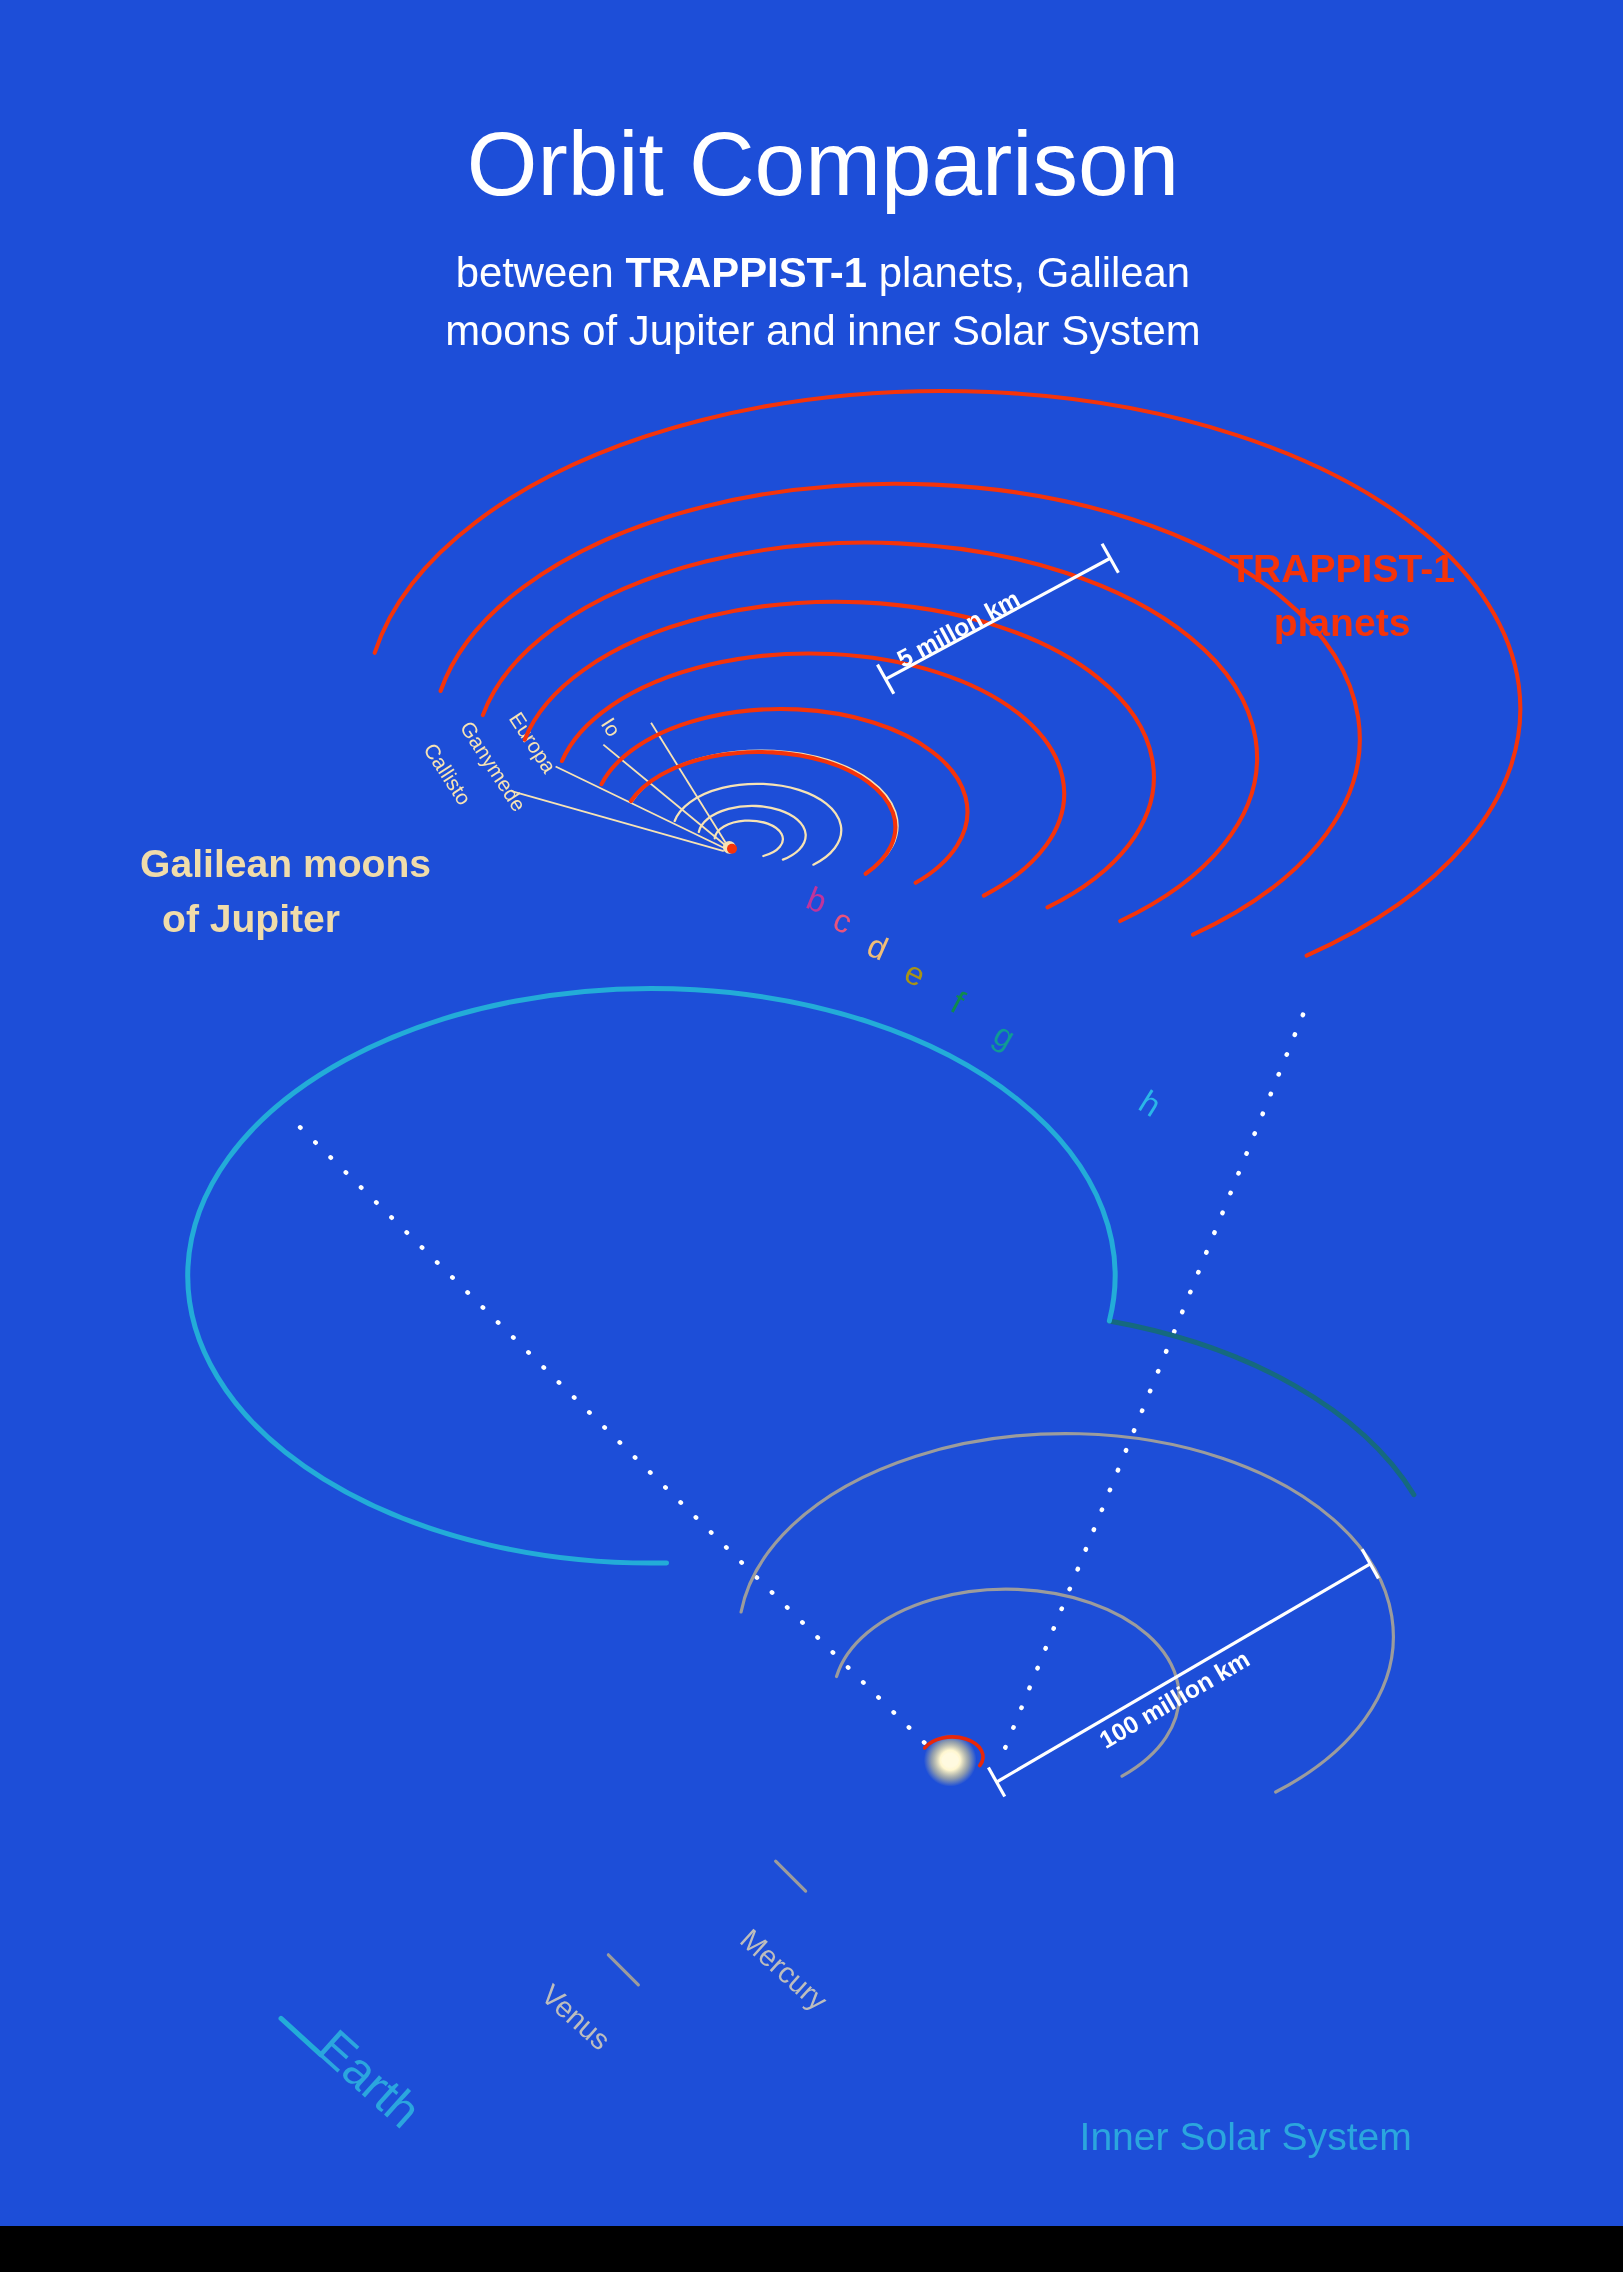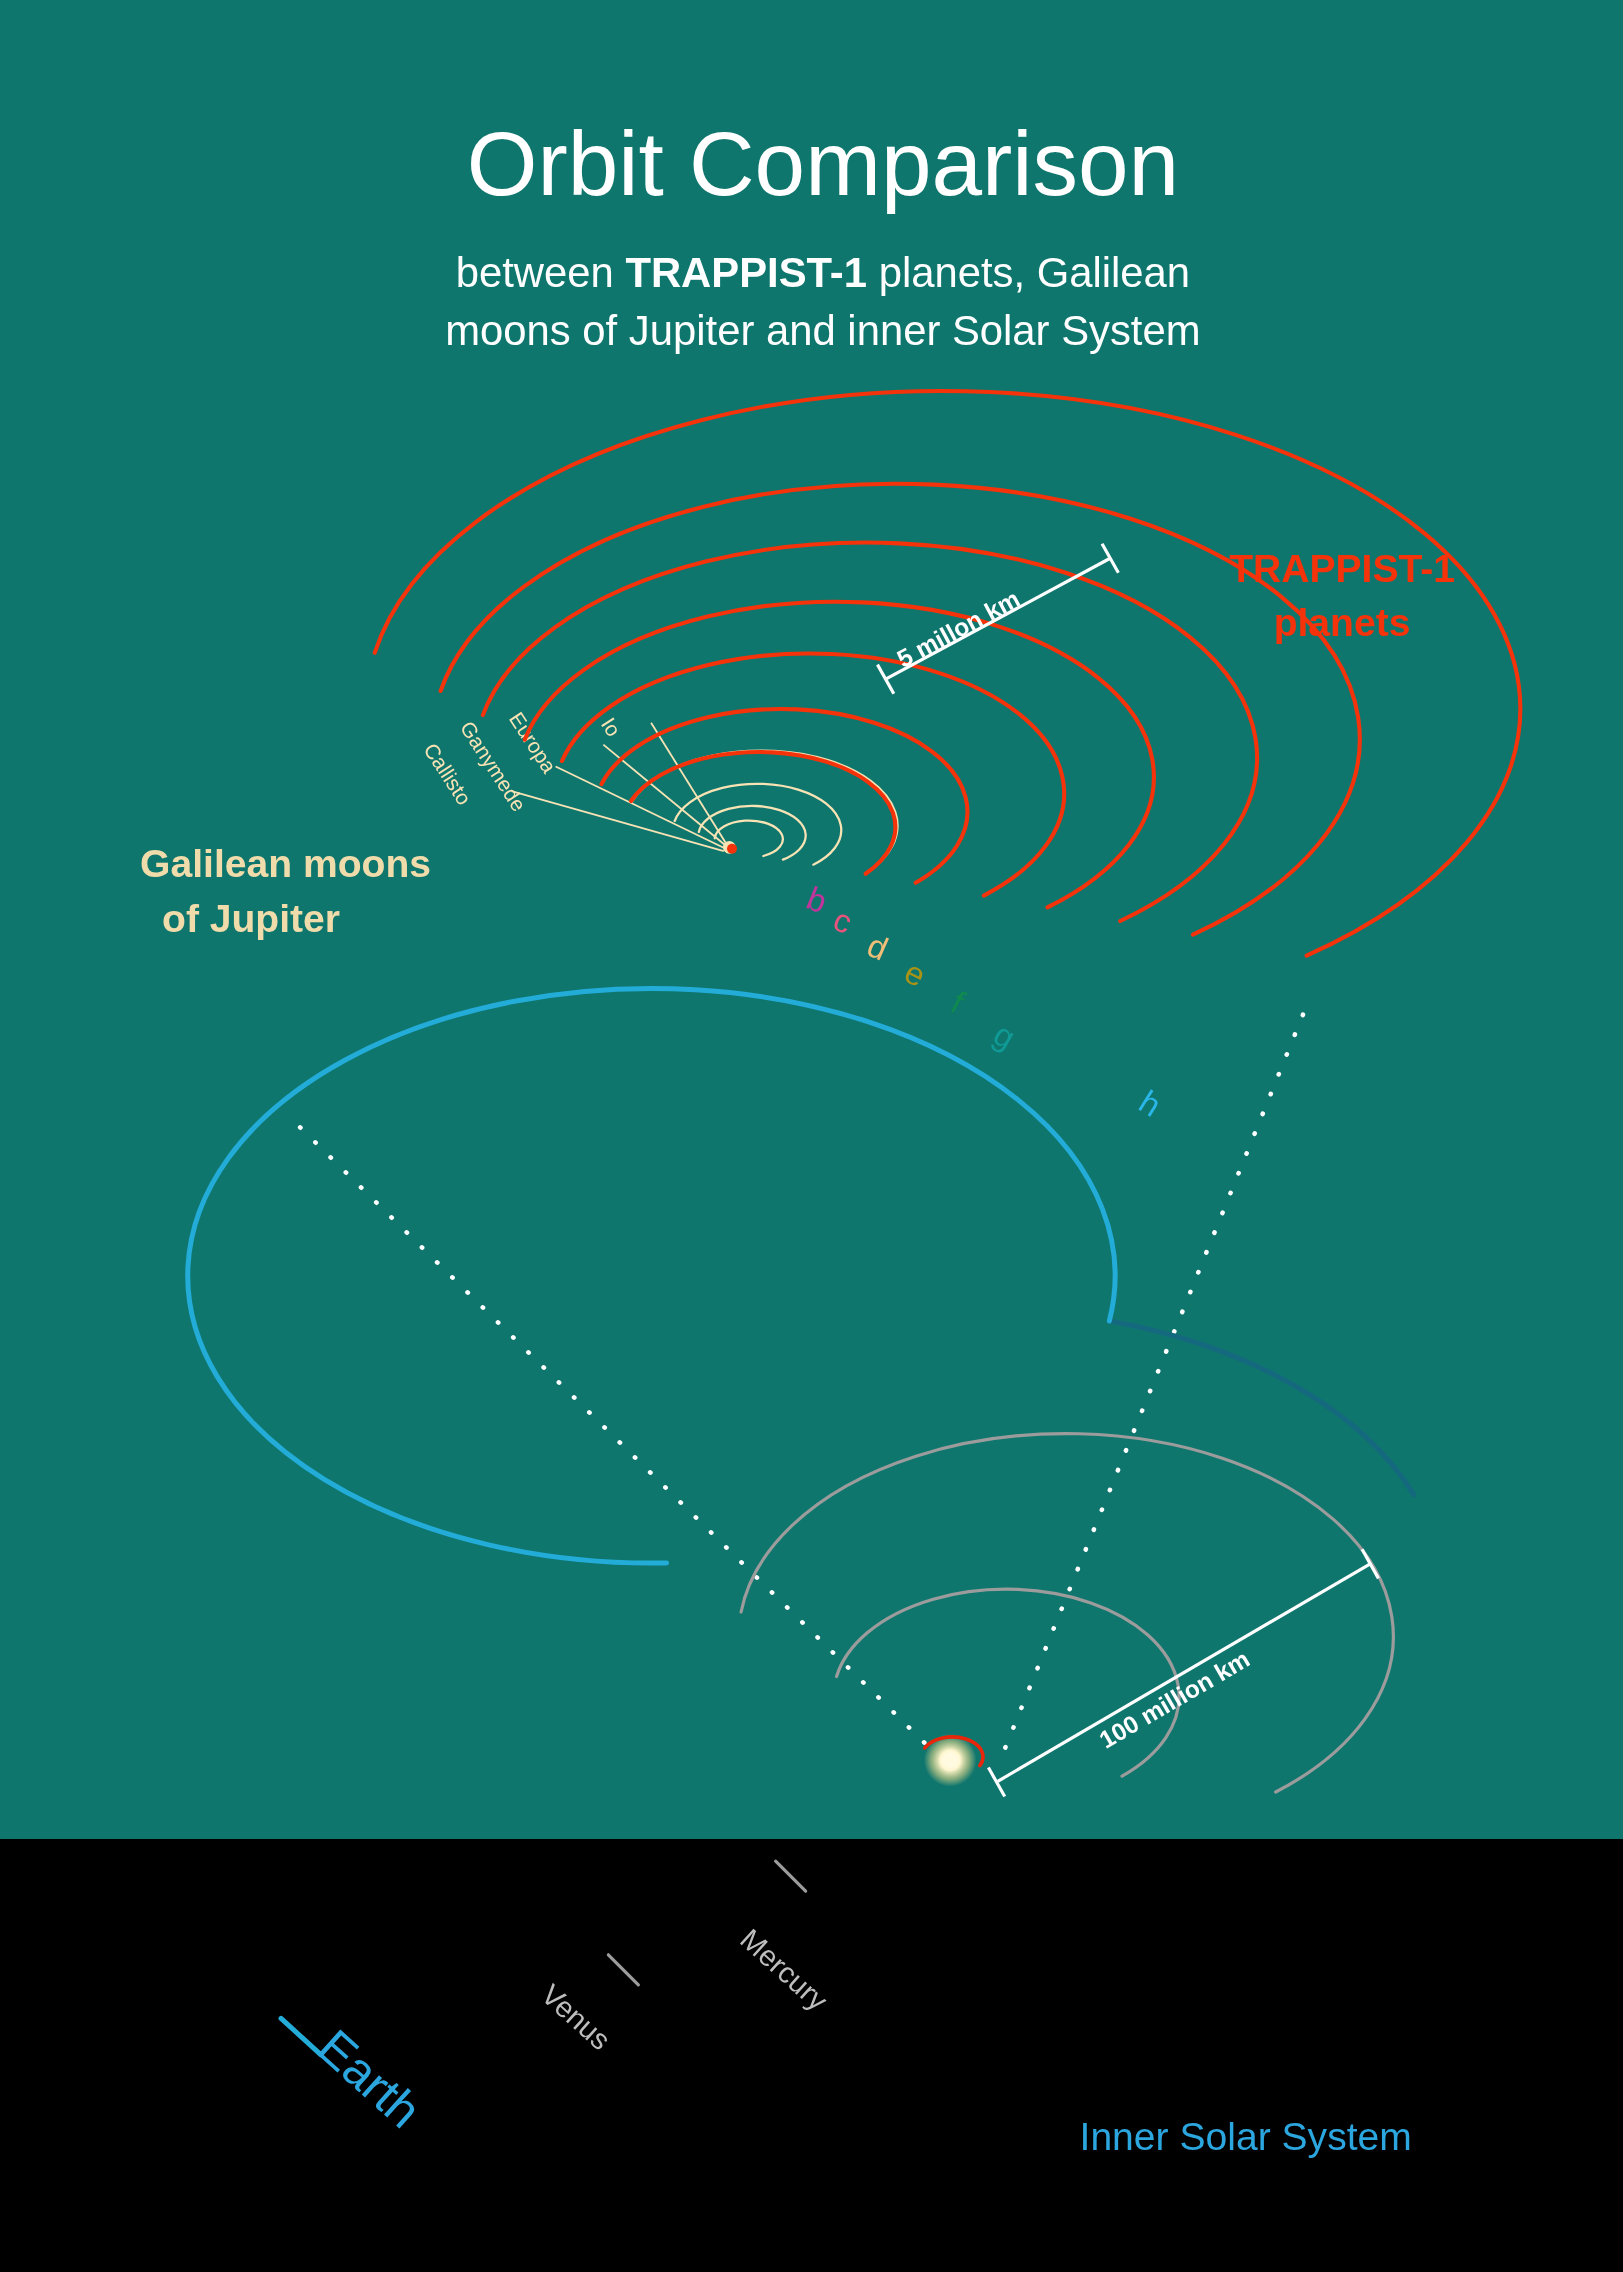--- a/index.html
+++ b/index.html
@@ -1,17 +1,17 @@
 <!DOCTYPE html>
 <html style="font-size:7.3px"><head>
 <meta charset="utf-8">
 <style>
   html,body{margin:0;padding:0;background:#000;}
   body{width:1624px;height:2273px;overflow:hidden;font-family:"Liberation Sans",sans-serif;}
-  #stage{position:relative;width:1624px;height:1839px;background:#0f766e;}
+  #stage{position:relative;width:1624px;height:2226px;background:#1d4ed8;}
   #stage svg{position:absolute;top:0;left:0;width:1624px;height:2273px;}
 
   .t-title{font-size:200px;fill:#ffffff;text-anchor:middle;font-weight:400;}
   .t-sub{font-size:92px;fill:#ffffff;text-anchor:middle;font-weight:400;}
   .t-sub-b{font-weight:700;}
 
   .lbl-trappist{font-size:86px;fill:#F5330A;font-weight:700;text-anchor:middle;}
   .lbl-galilean{font-size:86px;fill:#F0DCAA;font-weight:700;text-anchor:middle;}
   .lbl-iss{font-size:86px;fill:#2BA6DE;font-weight:400;text-anchor:middle;}
 

